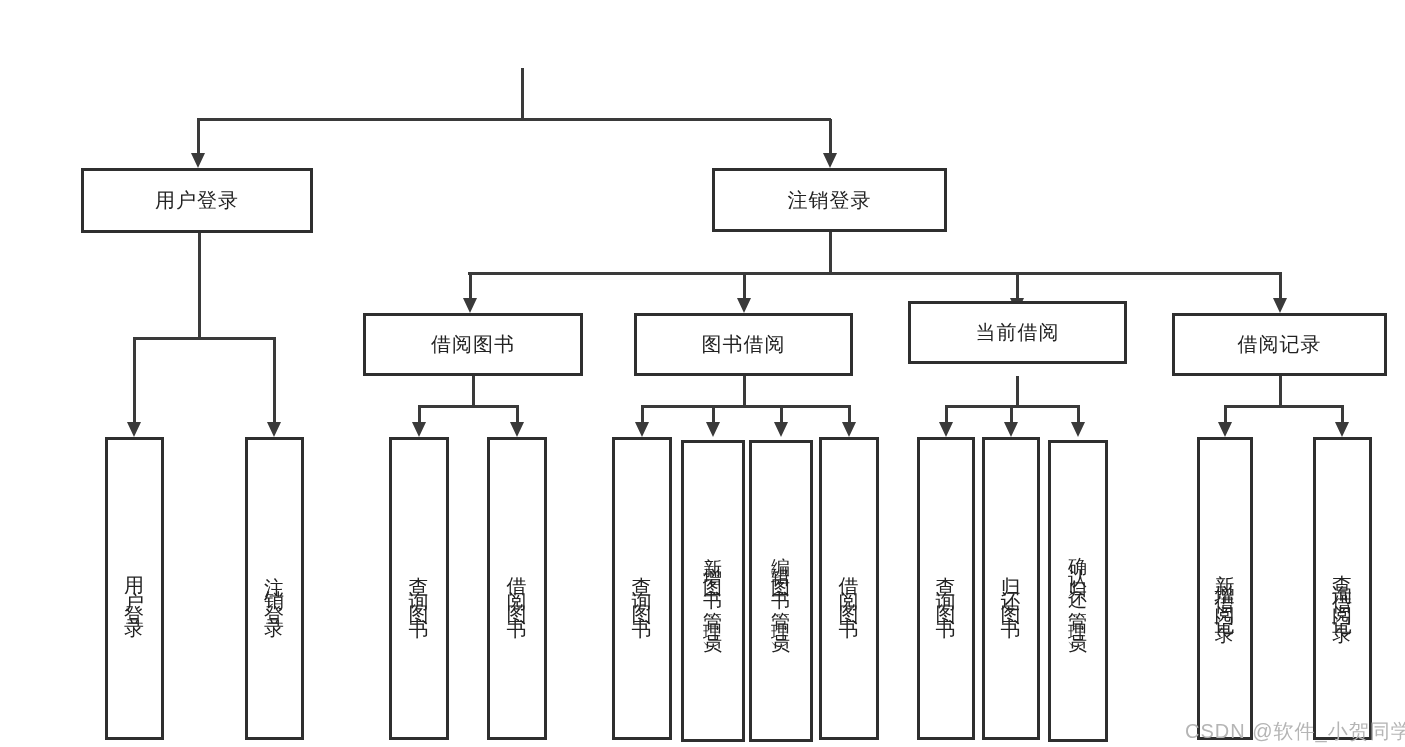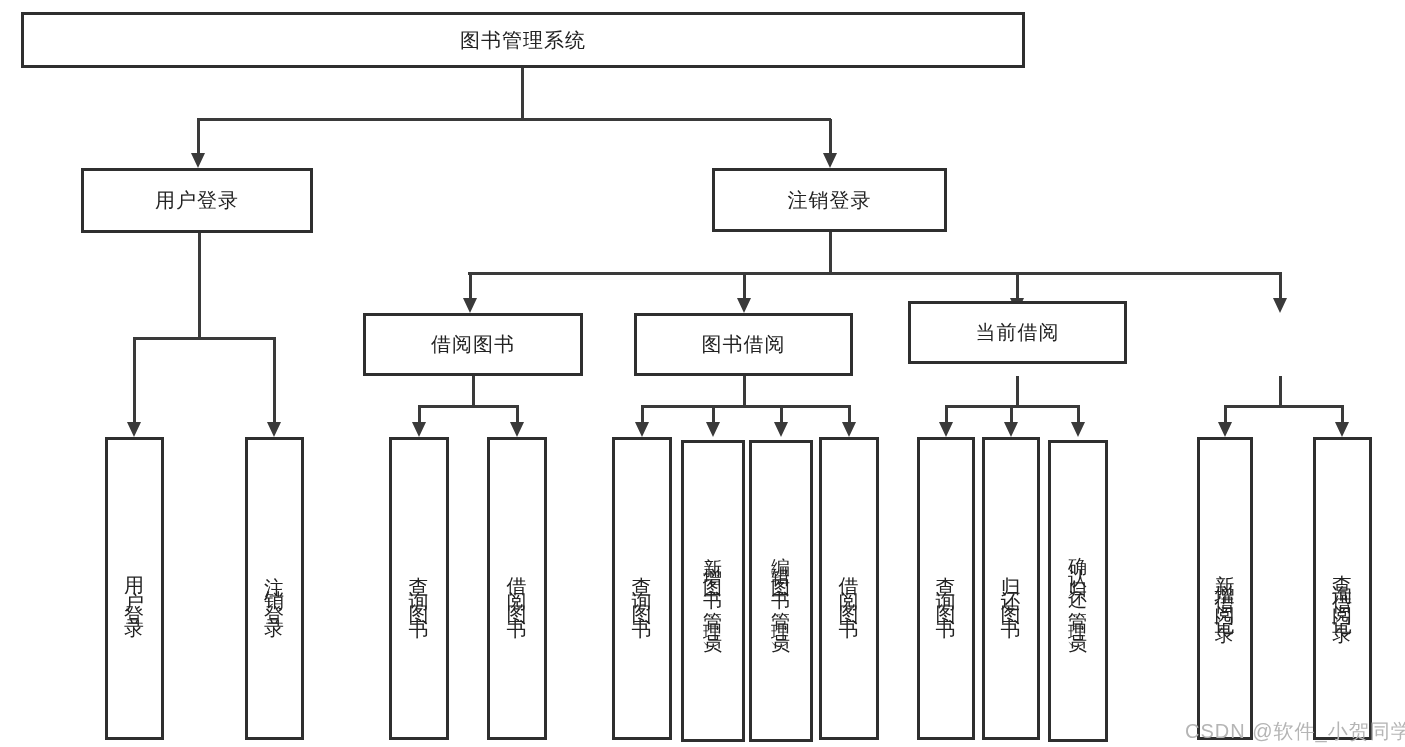--- a/index.html
+++ b/index.html
@@ -38,21 +38,20 @@
   .watermark{
     position:absolute;left:1185px;top:718px;font-size:20px;
     color:var(--watermark);letter-spacing:1px;white-space:nowrap;
   }
 </style>
 </head>
 <body>
 
 <div class="canvas">
 
-  <div class="node" style="left:21px;top:12px;width:1004px;height:56px">图书管理系统</div>
 
   <div class="vline" style="left:521px;top:68px;height:51px"></div>
   <div class="hline" style="left:197px;top:118px;width:634px"></div>
   <div class="vline" style="left:197px;top:119px;height:35px"></div>
   <div class="ah" style="left:191px;top:153px"></div>
   <div class="vline" style="left:829px;top:119px;height:35px"></div>
   <div class="ah" style="left:823px;top:153px"></div>
 
   <div class="node" style="left:81px;top:168px;width:232px;height:65px">用户登录</div>
   <div class="node" style="left:712px;top:168px;width:235px;height:64px">注销登录</div>
@@ -71,20 +70,21 @@
   <div class="vline" style="left:743px;top:274px;height:25px"></div>
   <div class="ah" style="left:737px;top:298px"></div>
   <div class="vline" style="left:1016px;top:274px;height:25px"></div>
   <div class="ah" style="left:1010px;top:298px"></div>
   <div class="vline" style="left:1279px;top:274px;height:25px"></div>
   <div class="ah" style="left:1273px;top:298px"></div>
 
   <div class="node" style="left:363px;top:313px;width:220px;height:63px">借阅图书</div>
   <div class="node" style="left:634px;top:313px;width:219px;height:63px">图书借阅</div>
   <div class="node" style="left:908px;top:301px;width:219px;height:63px">当前借阅</div>
+  <div class="node" style="left:1172px;top:313px;width:215px;height:63px">借阅记录</div>
 
   <div class="vline" style="left:472px;top:376px;height:31px"></div>
   <div class="hline" style="left:418px;top:405px;width:101px"></div>
   <div class="vline" style="left:418px;top:406px;height:17px"></div>
   <div class="ah" style="left:412px;top:422px"></div>
   <div class="vline" style="left:516px;top:406px;height:17px"></div>
   <div class="ah" style="left:510px;top:422px"></div>
 
   <div class="vline" style="left:743px;top:376px;height:31px"></div>
   <div class="hline" style="left:641px;top:405px;width:210px"></div>

